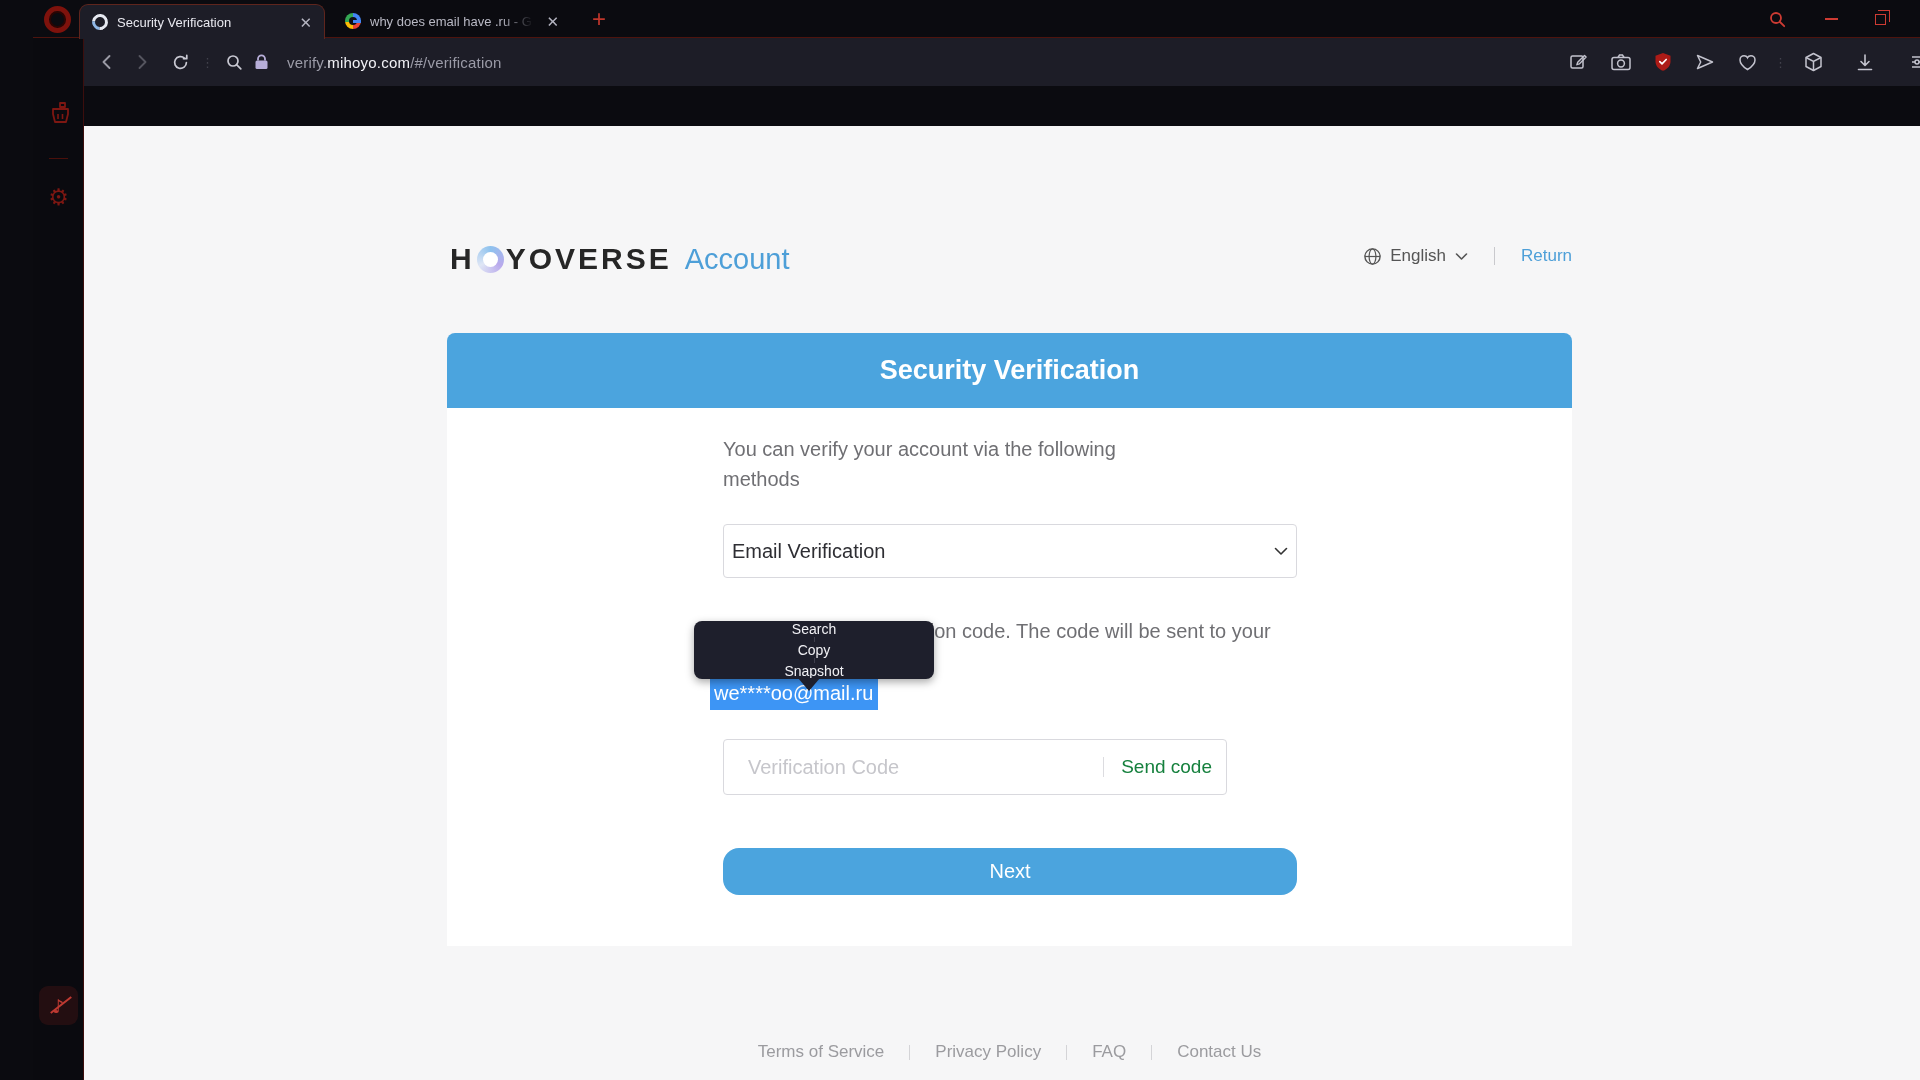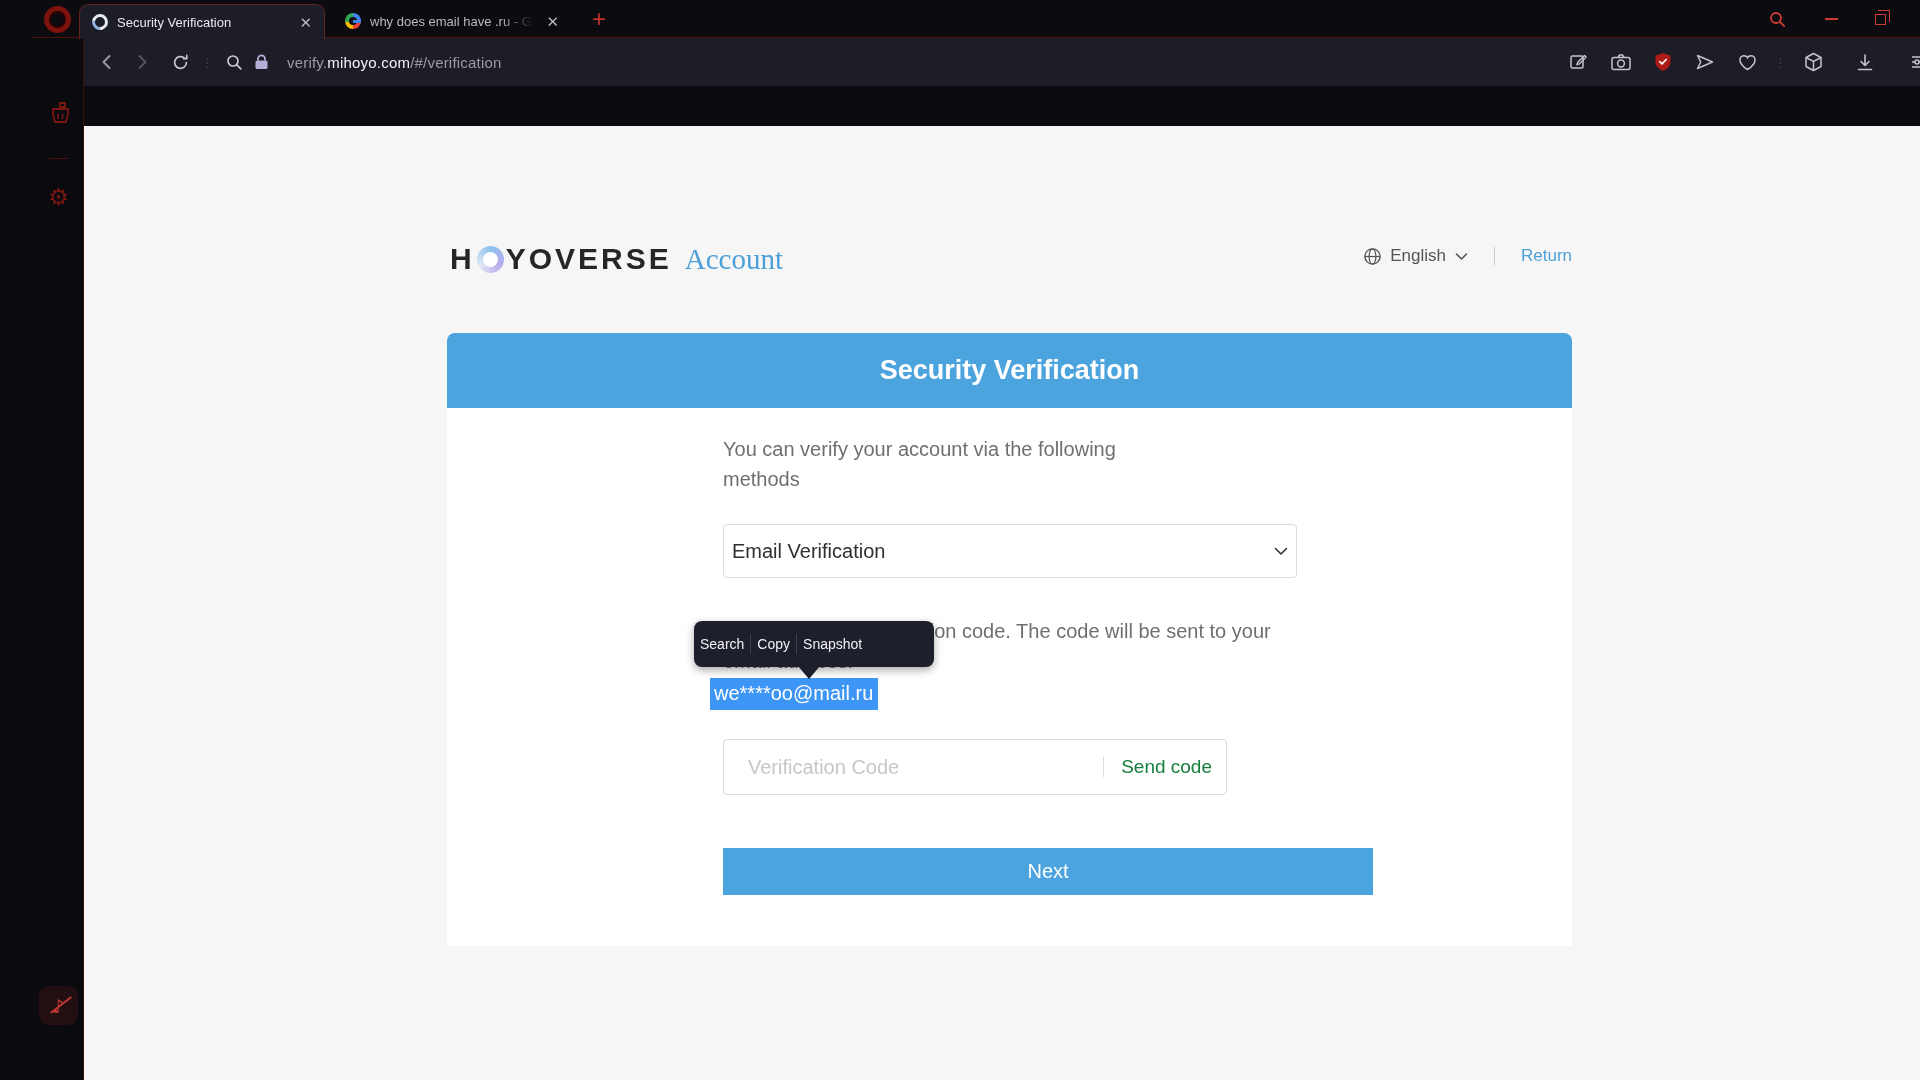--- a/index.html
+++ b/index.html
@@ -62,21 +62,21 @@
 
   
   .content { position:absolute; left:51px; top:126px; width:1848px; height:954px; background:#f6f6f7; z-index:2; }
 
   .site-header { position:absolute; left:366px; top:112px; width:1122px; height:46px; }
   .brand { position:absolute; left:0; top:4px; display:flex; align-items:center; }
   .brand-word { font-size:30px; font-weight:700; letter-spacing:3px; color:#262626; display:flex; align-items:center; }
   .brand-o { position:relative; width:27px; height:27px; border-radius:50%; margin:0 2px;
              background:conic-gradient(#8ec2ee,#b9a9ec,#dfe6f5,#8ec2ee); }
   .brand-o::after { content:""; position:absolute; left:6px; top:6px; width:15px; height:15px; border-radius:50%; background:#fff; }
-  .brand-product { font-size:29px; color:#4d9fd8; margin-left:13px; font-weight:400;font-family:Liberation Serif, serif; }
+  .brand-product { font-size:29px; color:#4d9fd8; margin-left:13px; font-weight:400; }
   .lang-row { position:absolute; right:0; top:8px; display:flex; align-items:center; font-size:17px; color:#555; }
   .lang-label { margin:0 9px 0 8px; }
   .lang-sep { width:1px; height:18px; background:#c9c9cd; margin:0 26px; }
   .return-link { color:#4d9fd8; cursor:pointer; }
 
   .banner { position:absolute; left:363px; top:207px; width:1125px; height:75px; background:#4ba4de; border-radius:8px 8px 0 0;
             display:flex; align-items:center; justify-content:center; color:#fff; font-size:27px; font-weight:700; }
   .card { position:absolute; left:363px; top:282px; width:1125px; height:538px; background:#fff; }
   .intro { position:absolute; left:276px; top:26px; width:445px; font-size:20px; line-height:30px; color:#6f6f73; }
   .method-select { position:absolute; left:276px; top:116px; width:574px; height:54px; border:1px solid #d9d9de; border-radius:4px;
@@ -84,26 +84,26 @@
   .method-select .chev { margin-left:auto; }
   .instruction { position:absolute; left:276px; top:208px; width:548px; font-size:20px; line-height:30px; color:#6f6f73; }
   .sel-email { position:absolute; left:263px; top:270px; font-size:20px; line-height:28px; color:#fff; background:#3d95f5; padding:1px 5px 3px 4px; }
   .code-row { position:absolute; left:276px; top:331px; width:504px; height:56px; border:1px solid #d9d9de; border-radius:4px;
               display:flex; align-items:center; background:#fff; }
   .code-input { flex:1; border:none; outline:none; font-size:20px; color:#2e2e33; padding:0 24px; background:transparent;
                 font-family:"Liberation Sans","DejaVu Sans",sans-serif; }
   .code-input::placeholder { color:#c6c6cb; }
   .code-sep { width:1px; height:20px; background:#dcdce0; }
   .send-code { font-size:19px; color:#15803d; padding:0 14px 0 17px; cursor:pointer; white-space:nowrap; }
-  .next-btn { position:absolute; left:276px; top:440px; width:650px; height:47px; background:#4ba4de; border:none; border-radius:0;
+  .next-btn { position:absolute; left:276px; top:440px; width:574px; height:47px; background:#4ba4de; border:none; border-radius:16px;
               color:#fff; font-size:20px; cursor:pointer; font-family:"Liberation Sans","DejaVu Sans",sans-serif; }
 
   
-  .ctx-menu { position:absolute; left:610px; top:495px; width:240px; height:46px; background:#1e1f2c; border-radius:8px;
-              display:flex; align-items:center; justify-content:flex-start; z-index:10; box-shadow:0 3px 8px rgba(0,0,0,.35); }
+  .ctx-menu { position:absolute; left:610px; top:495px; width:240px; height:58px; background:#1e1f2c; border-radius:8px;
+              display:flex; align-items:center; justify-content:center; z-index:10; box-shadow:0 3px 8px rgba(0,0,0,.35);flex-direction:column; }
   .ctx-item { color:#f1f1f5; font-size:14px; cursor:pointer; padding:0 6px; }
   .ctx-sep { width:1px; height:20px; background:#3e3f4d; }
   .ctx-caret { position:absolute; left:104px; top:100%; width:0; height:0; margin-top:-1px;
                border-left:11px solid transparent; border-right:11px solid transparent; border-top:13px solid #1e1f2c; }
 
   .site-footer { position:absolute; left:363px; top:916px; width:1125px; display:flex; align-items:center; justify-content:center; gap:0; }
   .f-link { font-size:17px; color:#9b9b9f; padding:0 25px; cursor:pointer; white-space:nowrap; }
   .f-sep { width:1px; height:15px; background:#d4d4d7; }
 
   
@@ -310,20 +310,29 @@
 
     <div class="ctx-menu">
       <span class="ctx-item">Search</span>
       <span class="ctx-sep"></span>
       <span class="ctx-item">Copy</span>
       <span class="ctx-sep"></span>
       <span class="ctx-item">Snapshot</span>
       <span class="ctx-caret"></span>
     </div>
 
+    <div class="site-footer">
+      <span class="f-link">Terms of Service</span>
+      <span class="f-sep"></span>
+      <span class="f-link">Privacy Policy</span>
+      <span class="f-sep"></span>
+      <span class="f-link">FAQ</span>
+      <span class="f-sep"></span>
+      <span class="f-link">Contact Us</span>
+    </div>
   </div>
 
   <div class="scrollbar">
     <span class="sb-arrow" style="top:0;">
       <svg width="10" height="7" viewBox="0 0 10 7">
           <path d="M1 5.5L5 1.5l4 4" fill="none" stroke="currentColor" stroke-width="1.6"></path>
         </svg>
     </span>
     <span class="sb-thumb"></span>
     <span class="sb-arrow" style="bottom:0;">

